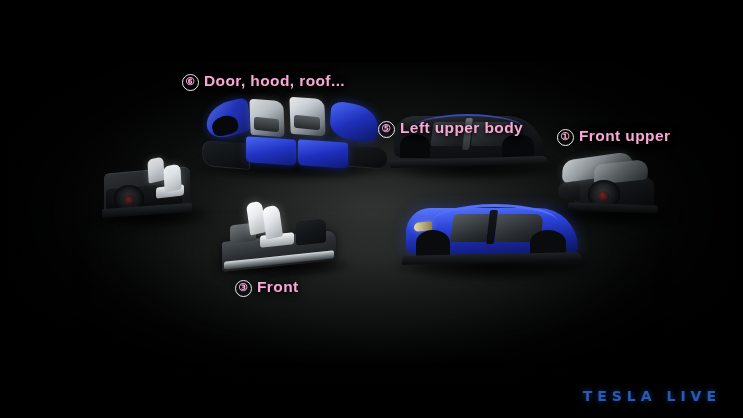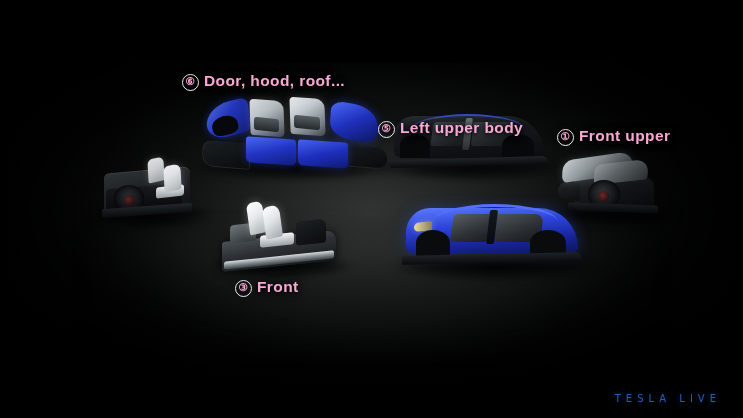--- a/index.html
+++ b/index.html
@@ -453,22 +453,22 @@
     border-radius: 2px 7px 2px 2px;
     transform: skewY(-1.2deg);
   }
 
   
   .watermark {
     position: absolute;
     right: 22px;
     bottom: 14px;
     color: #2f6bd6;
-    font-size: 10px;
-    font-weight: normal;
+    font-size: 14px;
+    font-weight: bold;
     letter-spacing: 5px;
     opacity: 0.85;
     text-shadow: 0 0 6px rgba(50,110,225,0.6);
     font-family: "DejaVu Sans", sans-serif;
     text-align: center;
   }
 </style>
 </head>
 <body>
 

